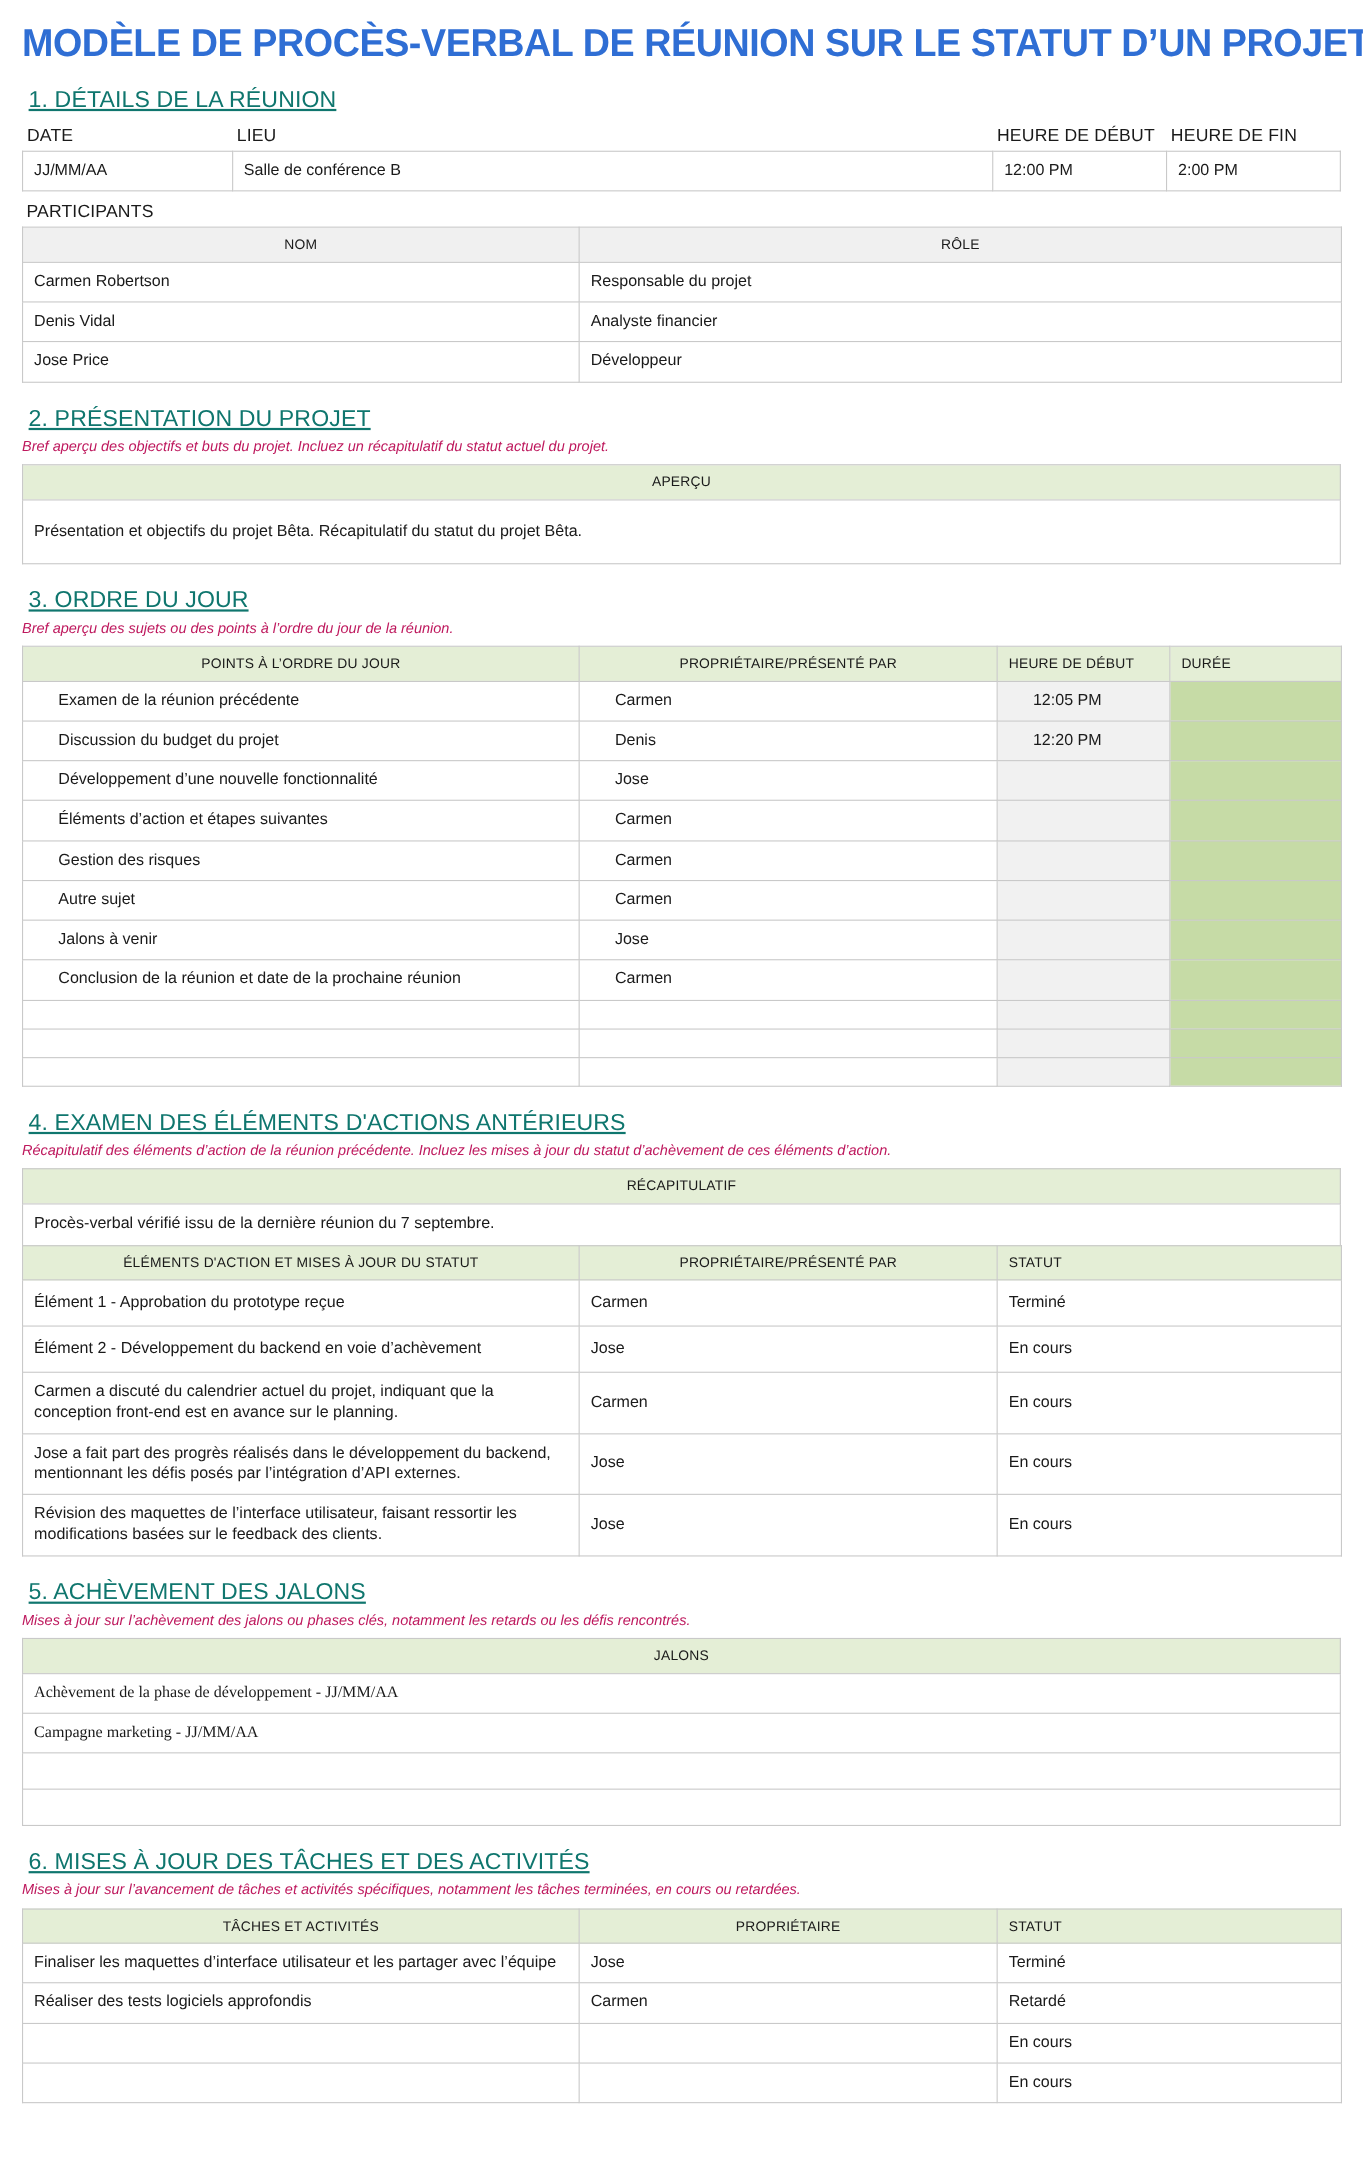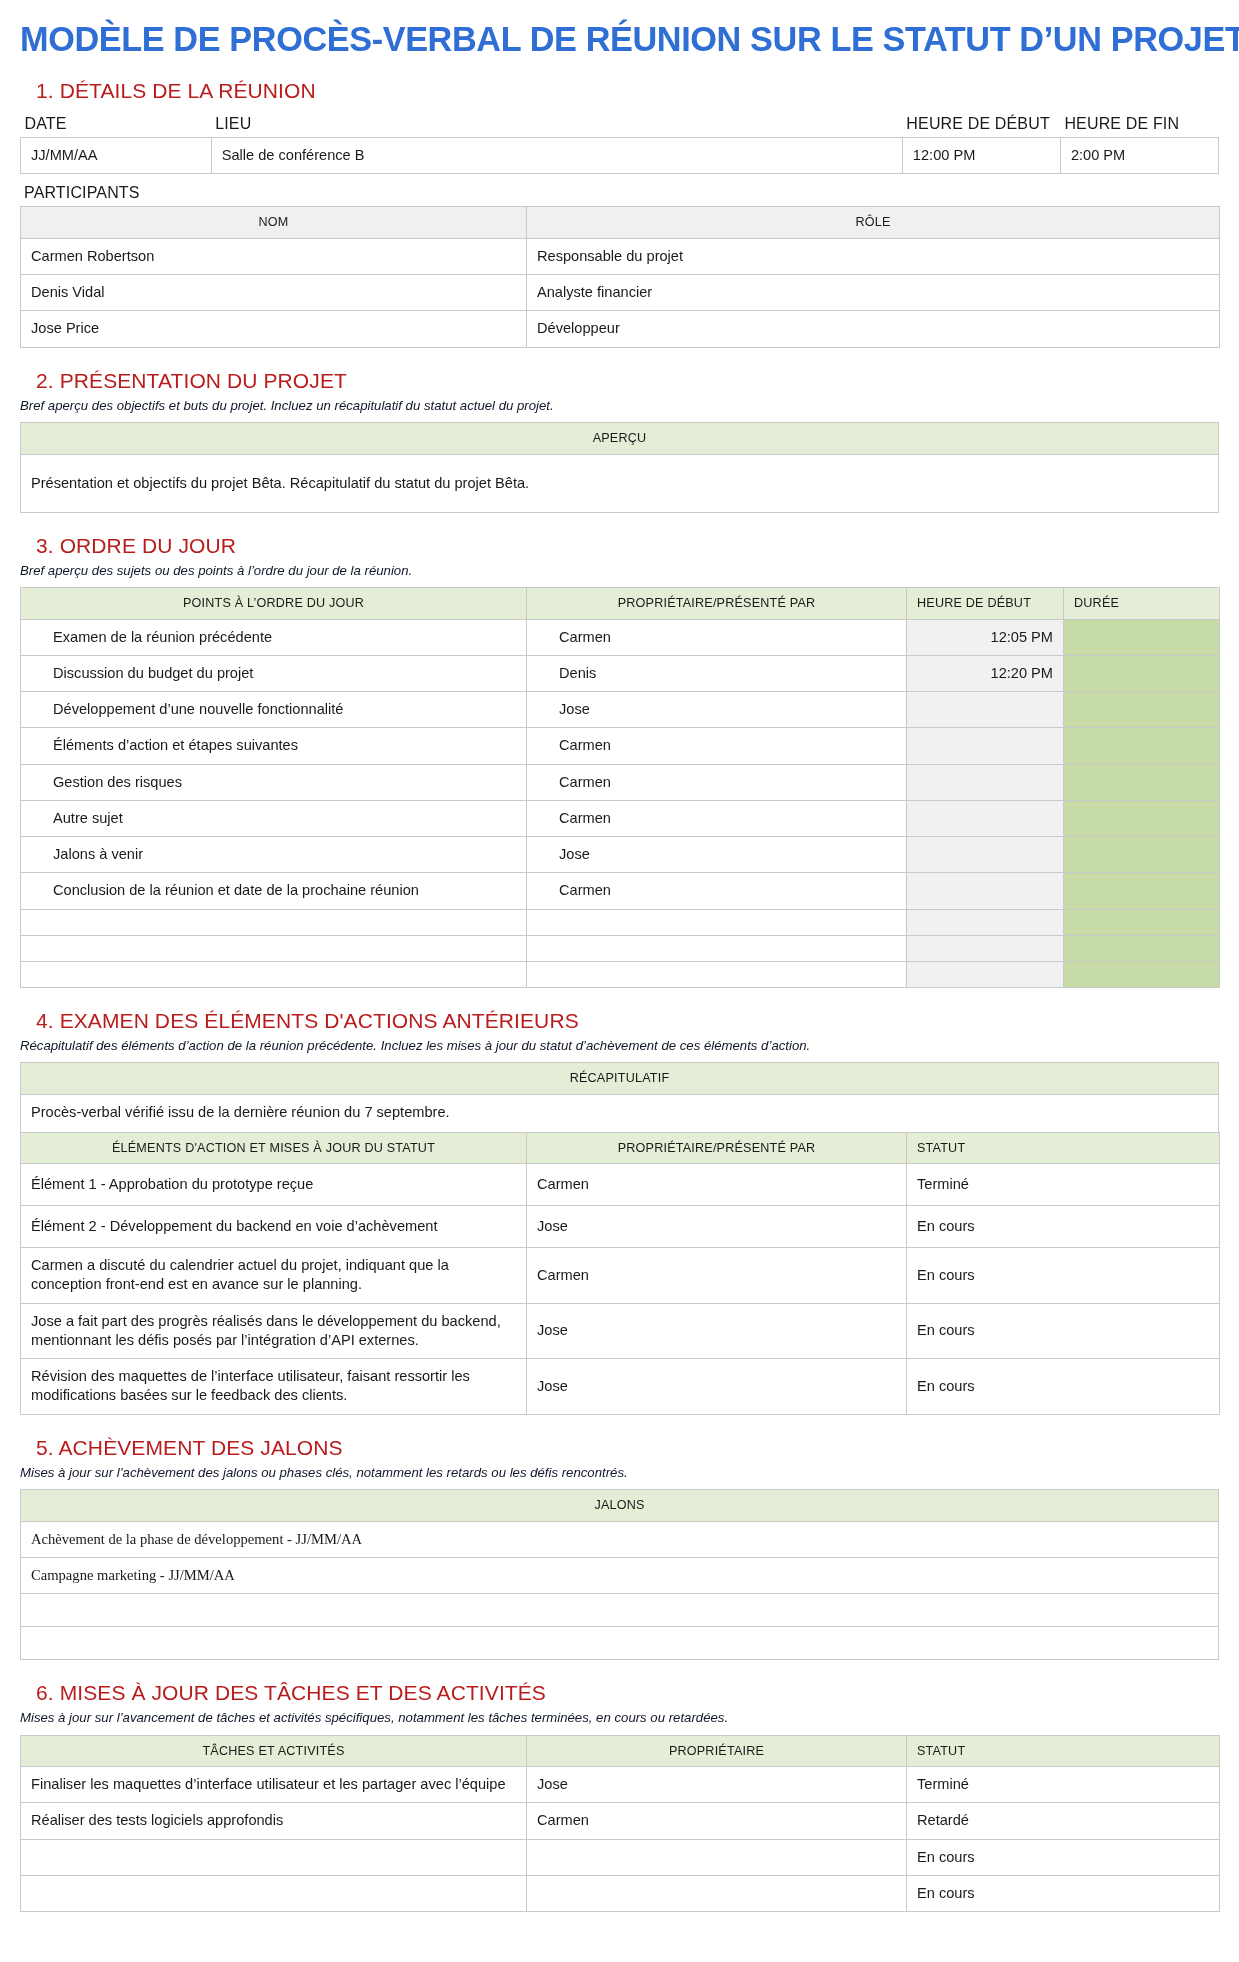--- a/index.html
+++ b/index.html
@@ -29,30 +29,31 @@
     line-height: 1.08;
     margin: 6px 0 16px 0;
     white-space: nowrap;
     transform: scaleX(0.965);
     transform-origin: left center;
   }
 
   
   .section-title {
     font-size: 21px;
-    color: #b91c1c;
+    color: #0f766e;
     font-weight: normal;
     letter-spacing: 0.1px;
-    margin: 20px 0 4px 16px;
+    margin: 20px 0 4px 6px;
     line-height: 1.2;
+    text-decoration: underline;
   }
   .section-desc {
     font-size: 13.2px;
     font-style: italic;
-    color: #0f172a;
+    color: #be185d;
     margin: 0 0 8px 0;
     line-height: 1.3;
   }
 
   
   table {
     border-collapse: collapse;
     width: 100%;
     table-layout: fixed;
   }
@@ -80,21 +81,21 @@
     letter-spacing: 0.2px;
     padding: 7px 10px;
     text-align: center;
   }
 
   .hdr-green { background: #e4eed6; }
   .hdr-gray  { background: #f0f0f0; }
   .cell-gray { background: #f1f1f1; }
   .cell-green{ background: #c6dba6; }
   .ctr { text-align: left; }
-  .rgt { text-align: right; }
+  .rgt { text-align: left; }
 
   
   .tbl-details td { height: 30px; }
   .tbl-parts td { height: 26px; }
 
   
   .tbl-overview .body-cell { height: 58px; vertical-align: middle; }
 
   .tbl-agenda td { height: 26px; padding-left: 32px; }
   .tbl-jalons td { height: 33px; font-family: Liberation Serif, serif; }

